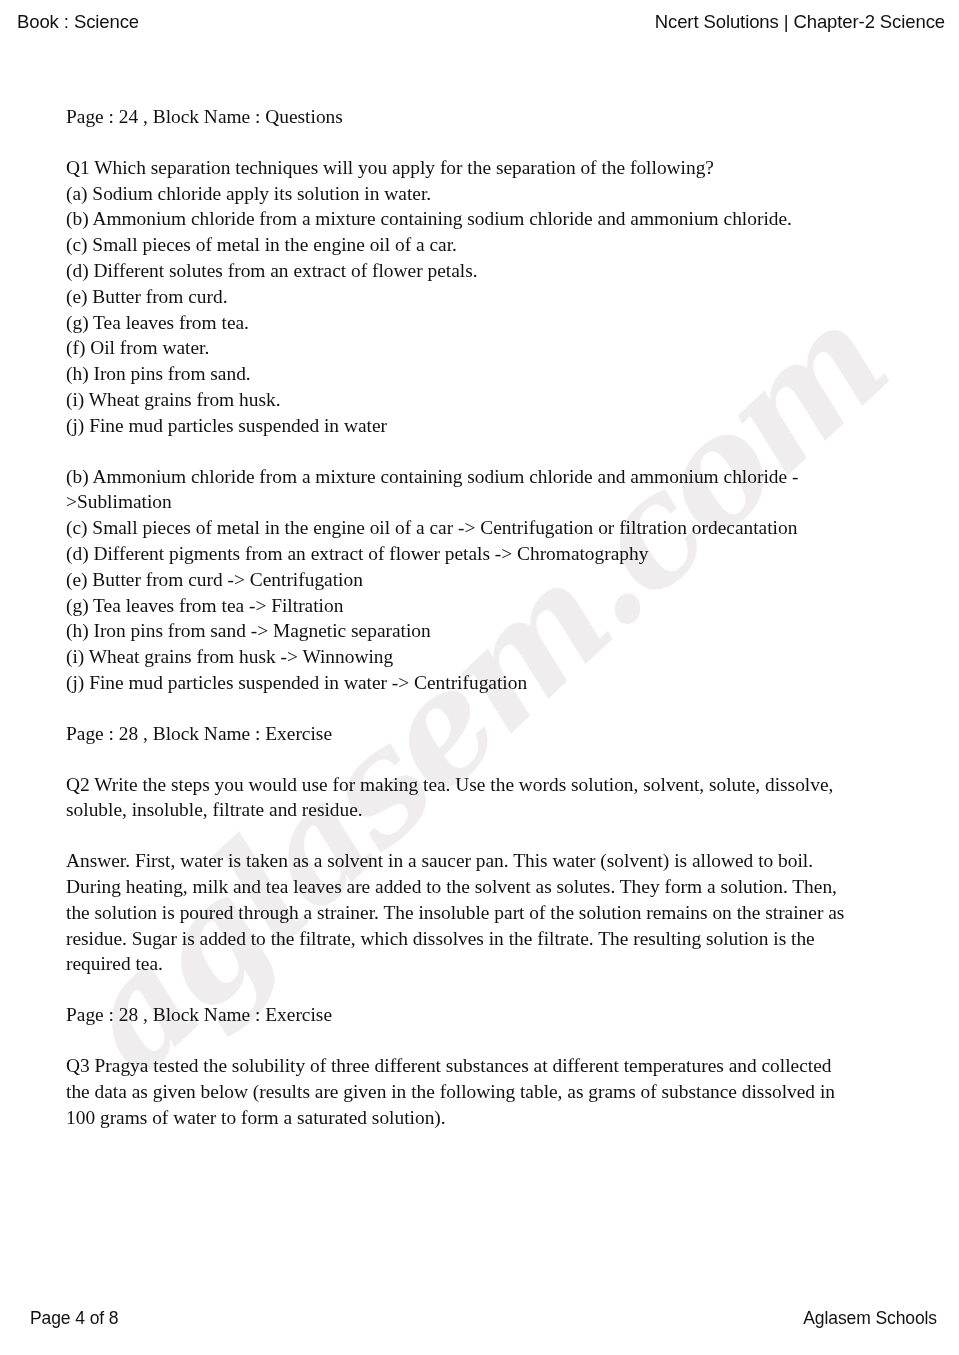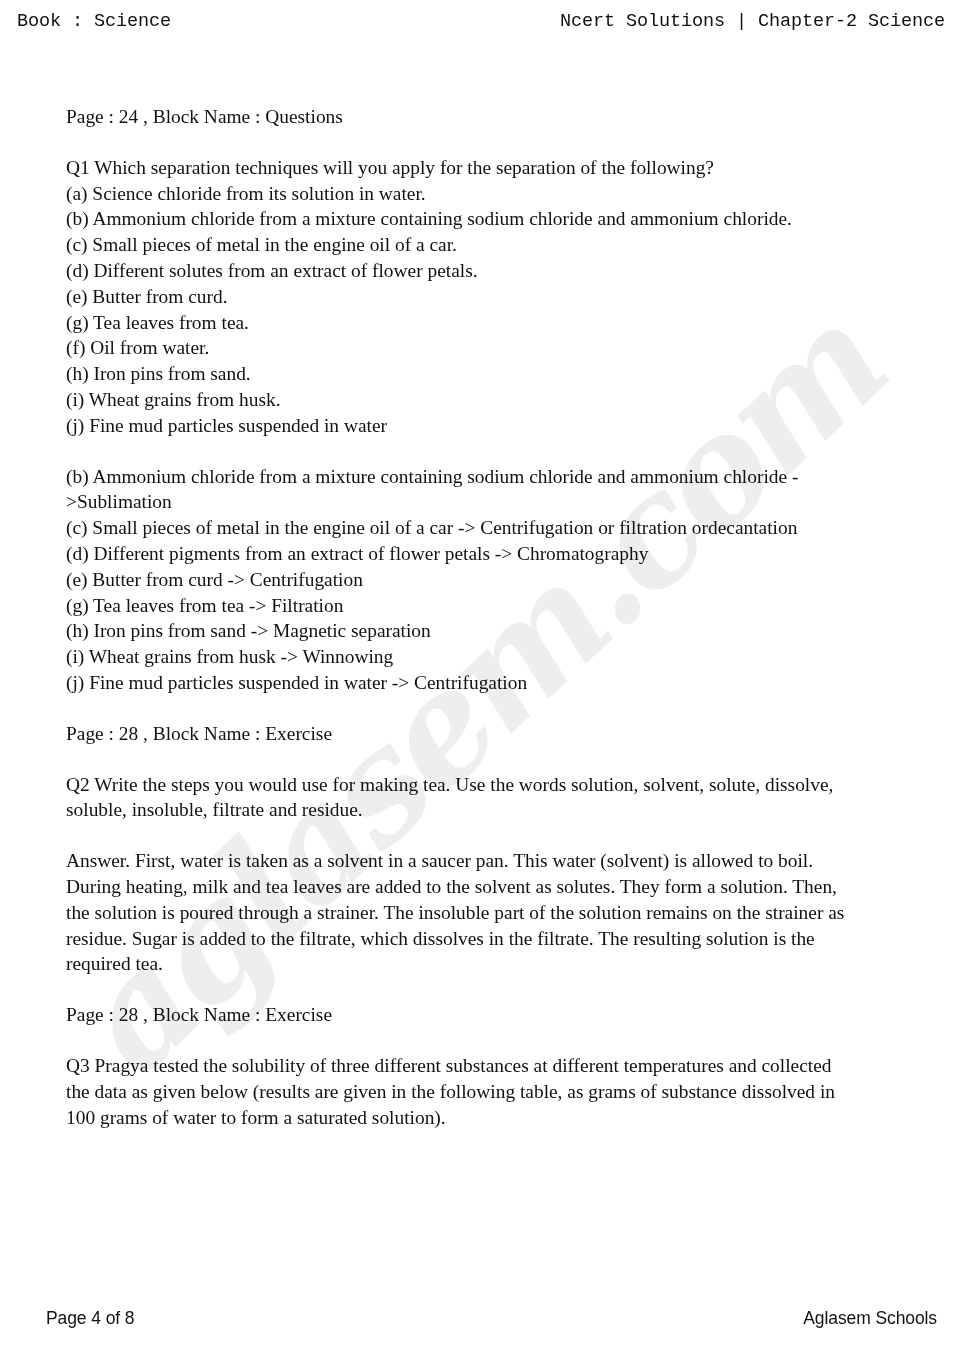--- a/index.html
+++ b/index.html
@@ -28,21 +28,21 @@
   
   .running-head {
     position: absolute;
     top: 10px;
     left: 17px;
     right: 14px;
     height: 30px;
     display: flex;
     justify-content: space-between;
     align-items: flex-start;
-    font-family: Liberation Mono, monospace;
+    font-family: Liberation Sans, sans-serif;
     font-size: 18.5px;
     line-height: 24px;
     color: #111111;
     letter-spacing: -0.1px;
     z-index: 5;
   }
   .running-head .rh-left  { white-space: nowrap; }
   .running-head .rh-right { white-space: nowrap; }
 
   
@@ -100,21 +100,20 @@
     right: 22px;
     display: flex;
     justify-content: space-between;
     align-items: baseline;
     font-family: "Liberation Sans", "DejaVu Sans", sans-serif;
     font-size: 17.5px;
     line-height: 22px;
     color: #111111;
     letter-spacing: -0.1px;
     z-index: 5;
-    margin-left: 16px;
   }
 </style>
 </head>
 <body>
 
 <div class="page">
 
   <div class="watermark">aglasem.com</div>
 
   <div class="running-head">
@@ -125,21 +124,21 @@
   <div class="content">
 
     <div class="block">
       <p class="line">Page : 24 , Block Name : Questions</p>
     </div>
 
     <div class="gap-lg"></div>
 
     <div class="block">
       <p class="line">Q1 Which separation techniques will you apply for the separation of the following?</p>
-      <p class="line">(a) Science chloride from its solution in water.</p>
+      <p class="line">(a) Sodium chloride apply its solution in water.</p>
       <p class="line">(b) Ammonium chloride from a mixture containing sodium chloride and ammonium chloride.</p>
       <p class="line">(c) Small pieces of metal in the engine oil of a car.</p>
       <p class="line">(d) Different solutes from an extract of flower petals.</p>
       <p class="line">(e) Butter from curd.</p>
       <p class="line">(g) Tea leaves from tea.</p>
       <p class="line">(f) Oil from water.</p>
       <p class="line">(h) Iron pins from sand.</p>
       <p class="line">(i) Wheat grains from husk.</p>
       <p class="line">(j) Fine mud particles suspended in water</p>
     </div>

